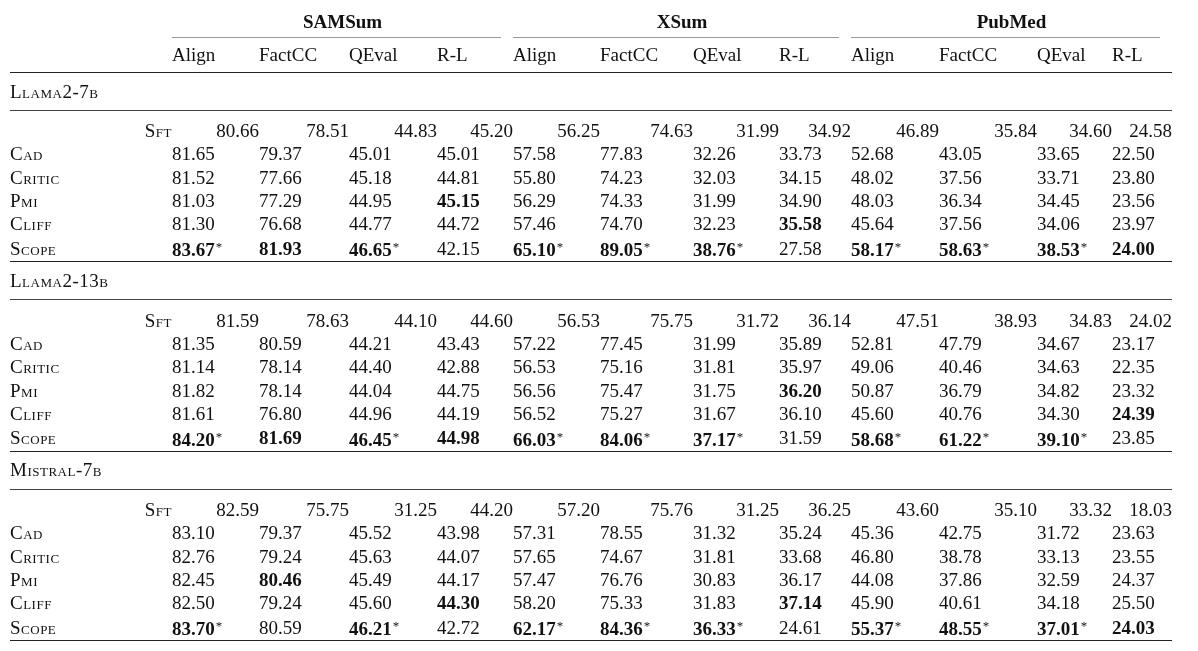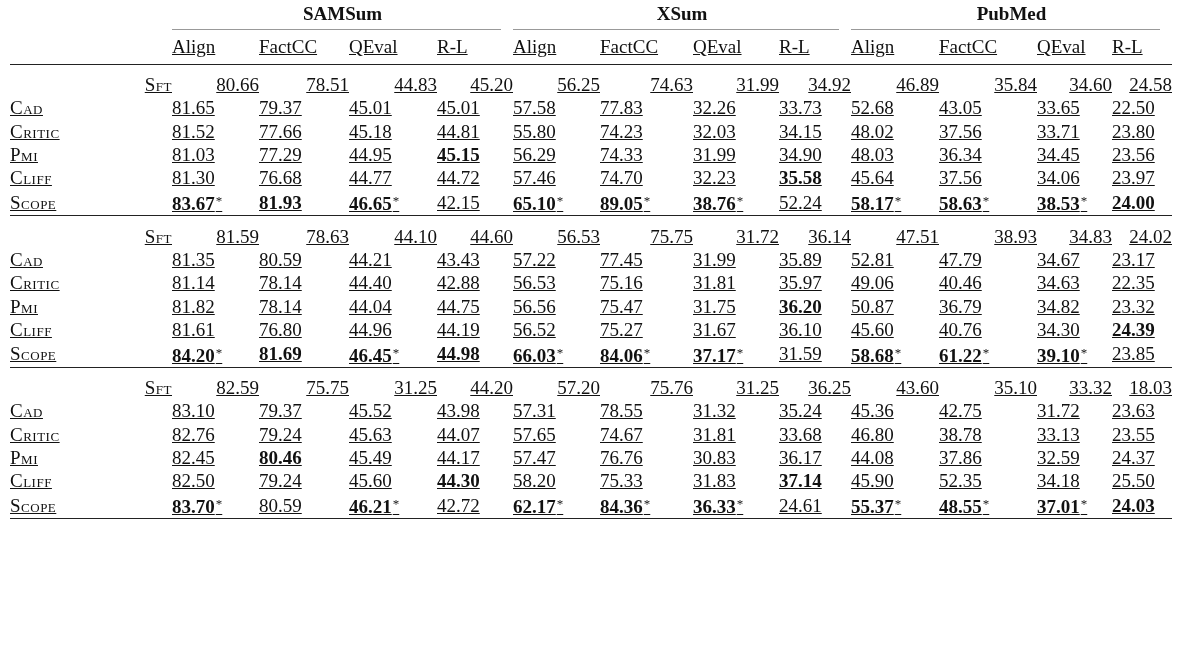--- a/index.html
+++ b/index.html
@@ -3,25 +3,24 @@
 <meta charset="utf-8">
 <style>
   html, body { margin: 0; padding: 0; background: #ffffff; }
   body {
     width: 1198px; height: 651px; overflow: hidden;
     font-family: "Liberation Serif", "DejaVu Serif", serif;
     color: #111;
   }
   .wrap { position: relative; width: 1198px; height: 651px; }
   table {
-    position: absolute; left: 10px; top: 0;
+    position: absolute; left: 10px; top: 8px;
     border-collapse: collapse;
     font-size: 19px;
     table-layout: fixed;
-    text-decoration: underline;
   }
   td, th { padding: 0; white-space: nowrap; font-weight: normal; text-align: left; }
   col.c-label { width: 162px; }
   col.c1 { width: 87px; } col.c2 { width: 90px; } col.c3 { width: 88px; } col.c4 { width: 76px; }
   col.c5 { width: 87px; } col.c6 { width: 93px; } col.c7 { width: 86px; } col.c8 { width: 72px; }
   col.c9 { width: 88px; } col.c10 { width: 98px; } col.c11 { width: 75px; } col.c12 { width: 60px; }
   tr.group-head th { height: 28px; font-weight: bold; text-align: center; padding-top: 2px; }
   tr.group-head th .rule { display: block; border-bottom: 1px solid #999; margin: 4px 12px 0 0; height: 0; }
   tr.metric-head th { height: 34px; vertical-align: middle; }
   tr.metric-head th { border-bottom: 1.5px solid #222; }
@@ -71,20 +70,23 @@
           <th>FactCC</th>
           <th>QEval</th>
           <th>R-L</th>
           <th>Align</th>
           <th>FactCC</th>
           <th>QEval</th>
           <th>R-L</th>
         </tr>
     </thead>
     <tbody id="tbody">
+        <tr class="model-row">
+          <td colspan="13" class="sc">Llama2-7b</td>
+        </tr>
         <tr class="data-row first-data">
           <td class="sc">Sft</td>
           <td><span>80.66</span></td>
           <td><span>78.51</span></td>
           <td><span>44.83</span></td>
           <td><span>45.20</span></td>
           <td><span>56.25</span></td>
           <td><span>74.63</span></td>
           <td><span>31.99</span></td>
           <td><span>34.92</span></td>
@@ -155,25 +157,28 @@
         </tr>
         <tr class="data-row last-data">
           <td class="sc">Scope</td>
           <td><b>83.67</b><sup class="star">*</sup></td>
           <td><b>81.93</b></td>
           <td><b>46.65</b><sup class="star">*</sup></td>
           <td><span>42.15</span></td>
           <td><b>65.10</b><sup class="star">*</sup></td>
           <td><b>89.05</b><sup class="star">*</sup></td>
           <td><b>38.76</b><sup class="star">*</sup></td>
-          <td><span>52.24</span></td>
+          <td><span>27.58</span></td>
           <td><b>58.17</b><sup class="star">*</sup></td>
           <td><b>58.63</b><sup class="star">*</sup></td>
           <td><b>38.53</b><sup class="star">*</sup></td>
           <td><b>24.00</b></td>
+        </tr>
+        <tr class="model-row">
+          <td colspan="13" class="sc">Llama2-13b</td>
         </tr>
         <tr class="data-row first-data">
           <td class="sc">Sft</td>
           <td><span>81.59</span></td>
           <td><span>78.63</span></td>
           <td><span>44.10</span></td>
           <td><span>44.60</span></td>
           <td><span>56.53</span></td>
           <td><span>75.75</span></td>
           <td><span>31.72</span></td>
@@ -251,20 +256,23 @@
           <td><b>44.98</b></td>
           <td><b>66.03</b><sup class="star">*</sup></td>
           <td><b>84.06</b><sup class="star">*</sup></td>
           <td><b>37.17</b><sup class="star">*</sup></td>
           <td><span>31.59</span></td>
           <td><b>58.68</b><sup class="star">*</sup></td>
           <td><b>61.22</b><sup class="star">*</sup></td>
           <td><b>39.10</b><sup class="star">*</sup></td>
           <td><span>23.85</span></td>
         </tr>
+        <tr class="model-row">
+          <td colspan="13" class="sc">Mistral-7b</td>
+        </tr>
         <tr class="data-row first-data">
           <td class="sc">Sft</td>
           <td><span>82.59</span></td>
           <td><span>75.75</span></td>
           <td><span>31.25</span></td>
           <td><span>44.20</span></td>
           <td><span>57.20</span></td>
           <td><span>75.76</span></td>
           <td><span>31.25</span></td>
           <td><span>36.25</span></td>
@@ -322,21 +330,21 @@
           <td class="sc">Cliff</td>
           <td><span>82.50</span></td>
           <td><span>79.24</span></td>
           <td><span>45.60</span></td>
           <td><b>44.30</b></td>
           <td><span>58.20</span></td>
           <td><span>75.33</span></td>
           <td><span>31.83</span></td>
           <td><b>37.14</b></td>
           <td><span>45.90</span></td>
-          <td><span>52.35</span></td>
+          <td><span>40.61</span></td>
           <td><span>34.18</span></td>
           <td><span>25.50</span></td>
         </tr>
         <tr class="data-row last-data">
           <td class="sc">Scope</td>
           <td><b>83.70</b><sup class="star">*</sup></td>
           <td><span>80.59</span></td>
           <td><b>46.21</b><sup class="star">*</sup></td>
           <td><span>42.72</span></td>
           <td><b>62.17</b><sup class="star">*</sup></td>

